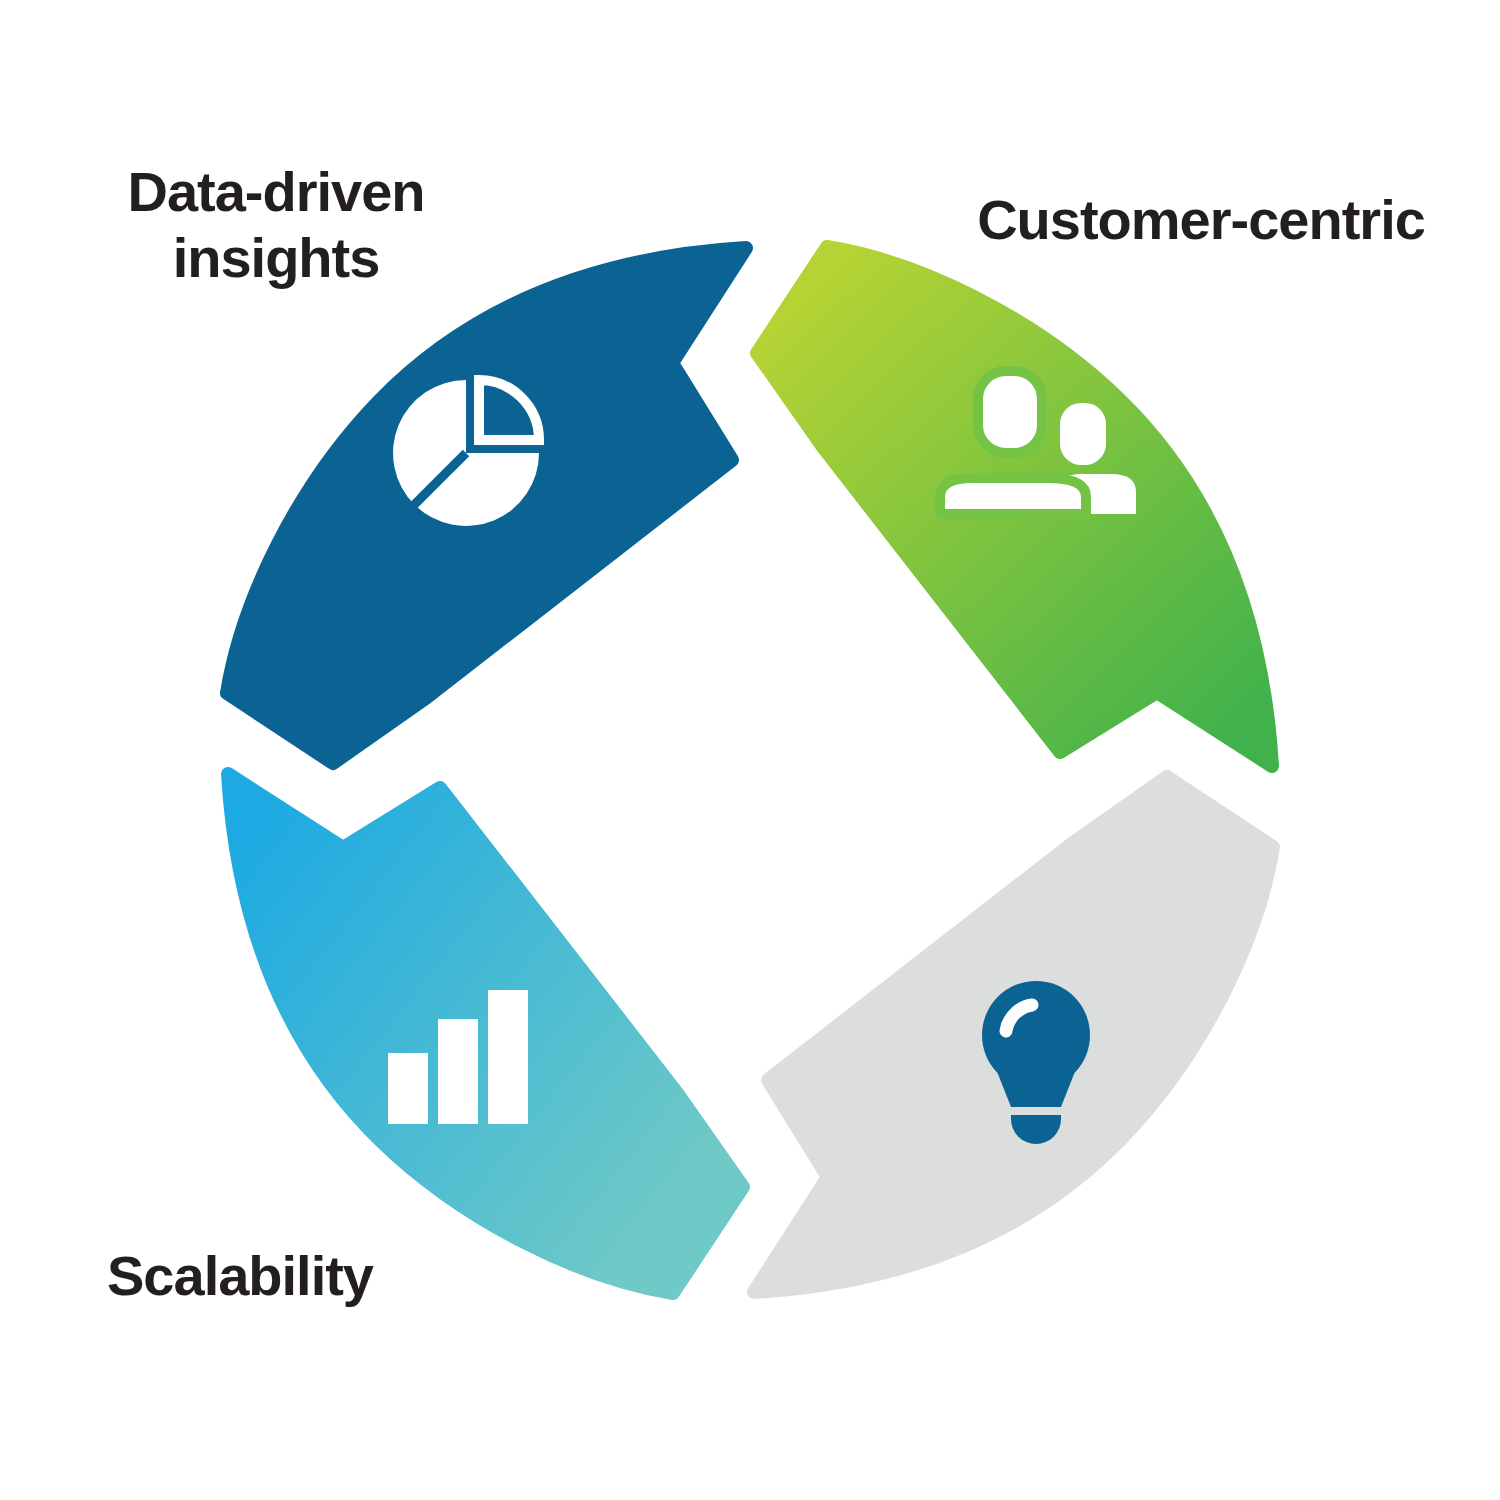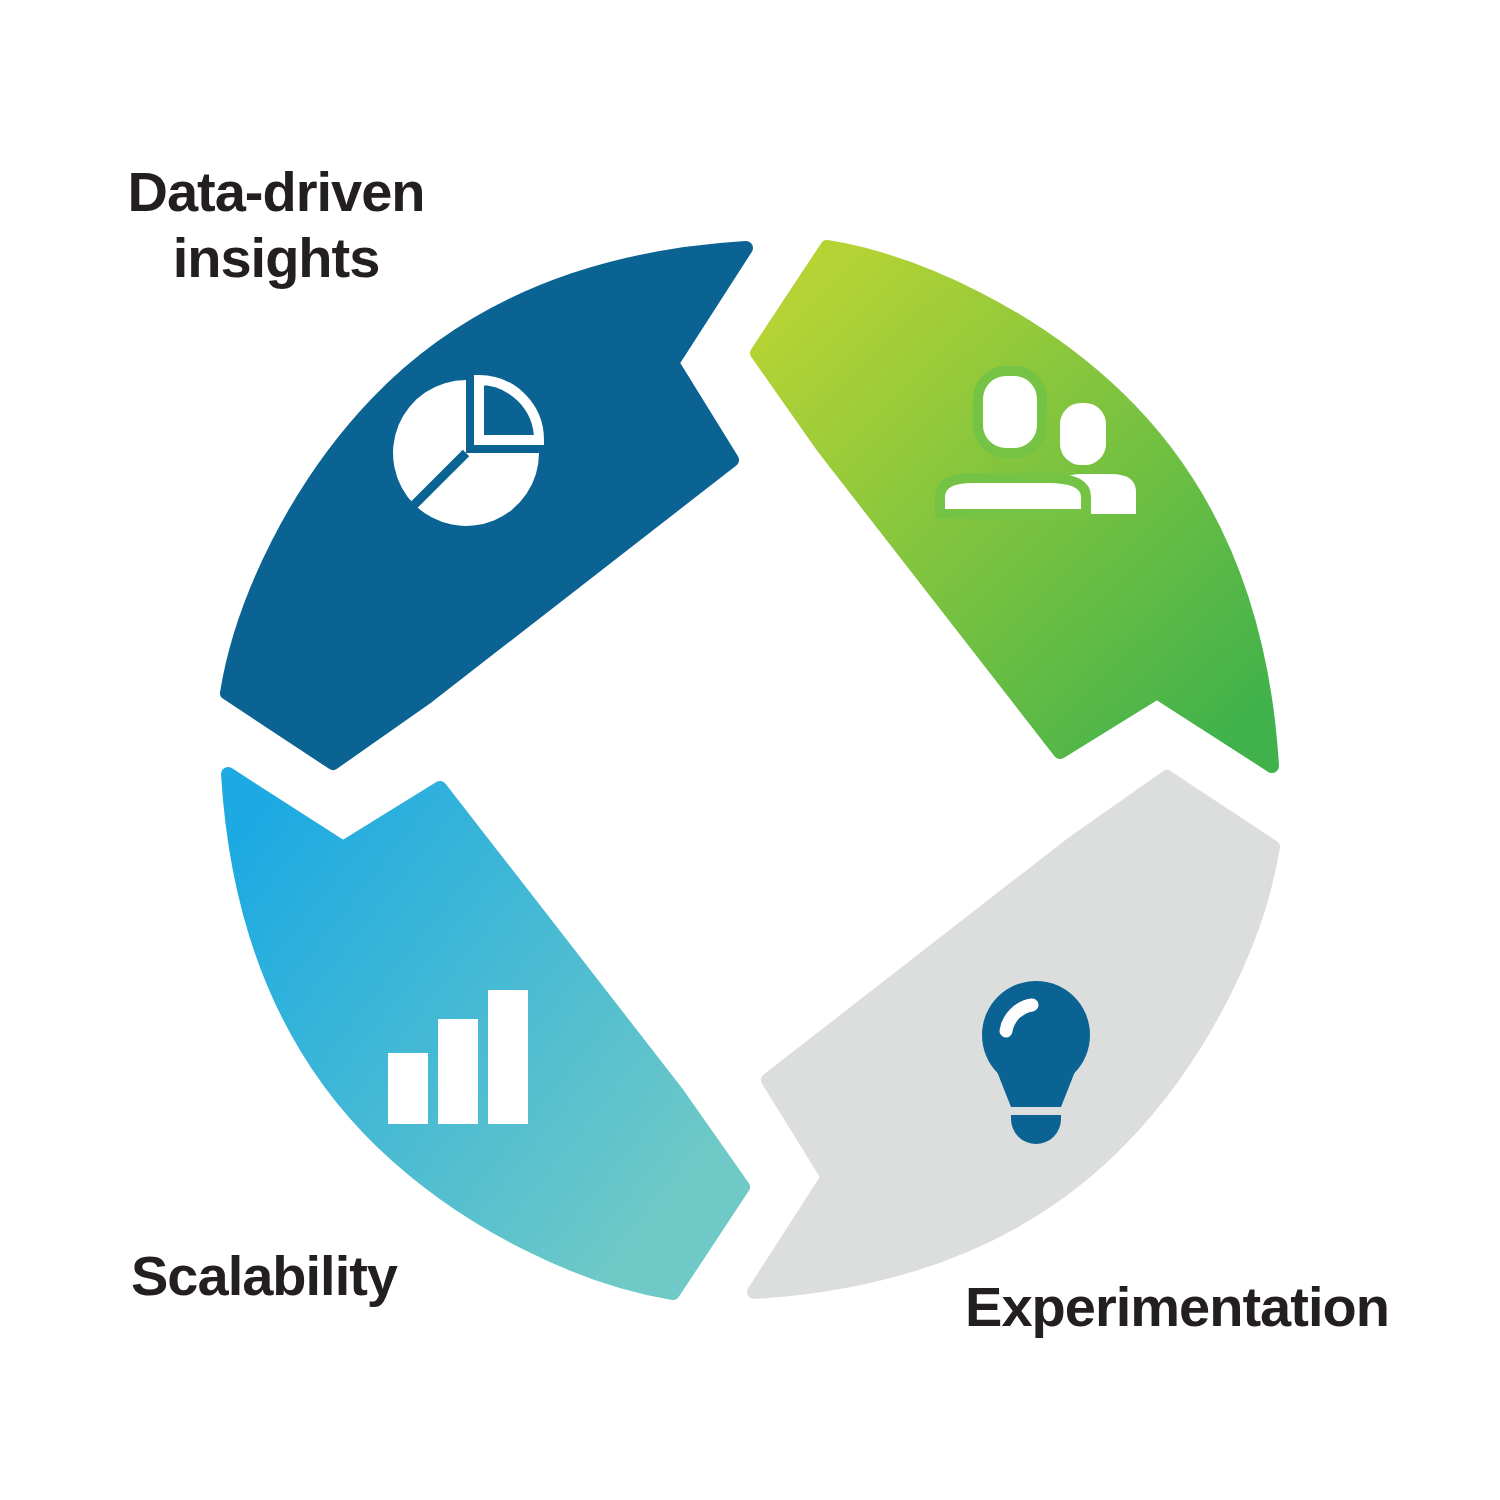--- a/index.html
+++ b/index.html
@@ -97,19 +97,19 @@
     <g transform="translate(1036 1035)" fill="#0a6392">
       <circle cx="0" cy="0" r="54"></circle>
       <path d="M -40 34 L -25 72 L 25 72 L 40 34 Z"></path>
       <path d="M -25 80 h 50 v 4 a 25 25 0 0 1 -50 0 z"></path>
       <path d="M -30 -4 A 31 31 0 0 1 -4 -30" fill="none" stroke-width="13" stroke-linecap="round" stroke="#ffffff"></path>
     </g>
   </svg>
 
   <div class="label" style="left:276px; top:225px; width:340px;">Data-driven insights</div>
 
+  <div class="label nowrap" style="left:1201px; top:220px;">Customer-centric</div>
 
-  <div class="label nowrap" style="left:264px; top:1276px;">Scalability</div>
+  <div class="label nowrap" style="left:240px; top:1276px;">Scalability</div>
 
-  <div class="label nowrap" style="left:1177px; top:1307px;">Experimentation</div>
 
 
 </div>
 
 </body></html>

